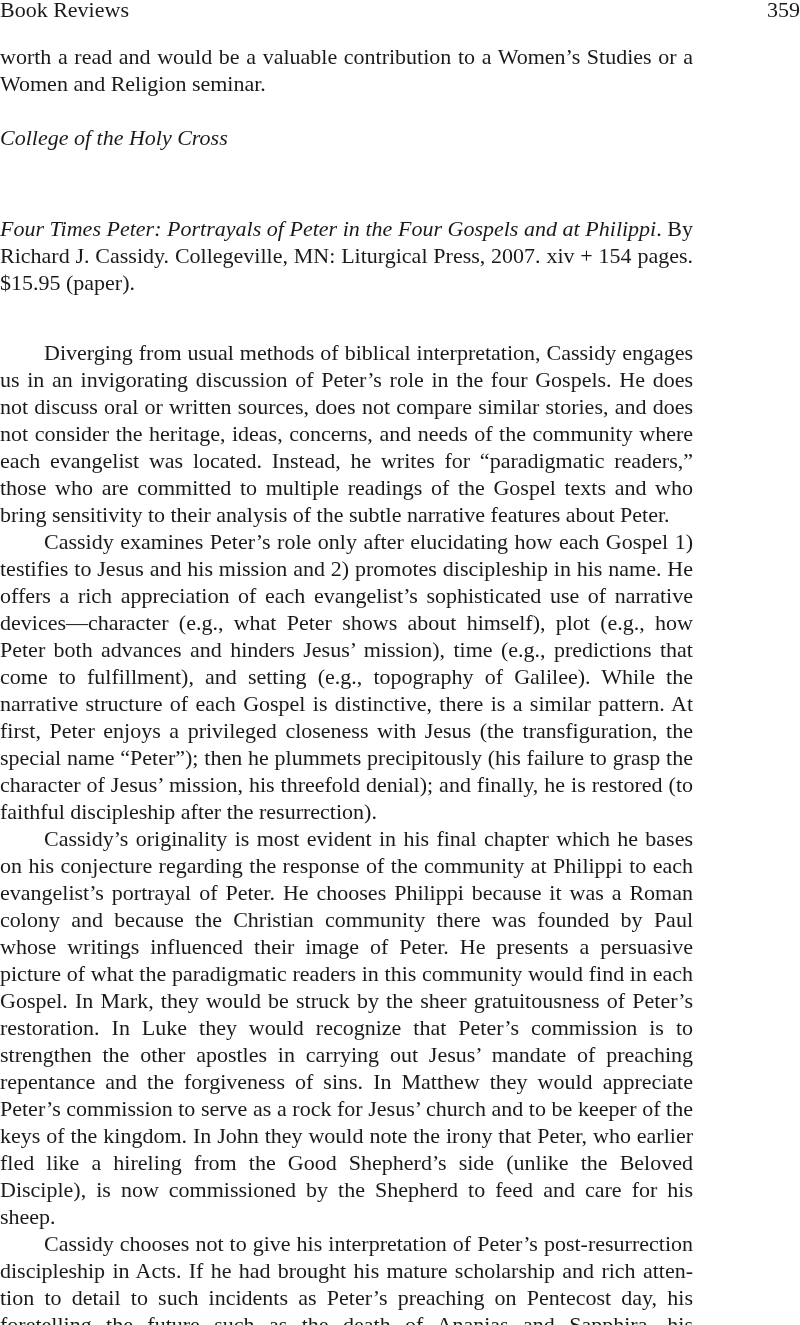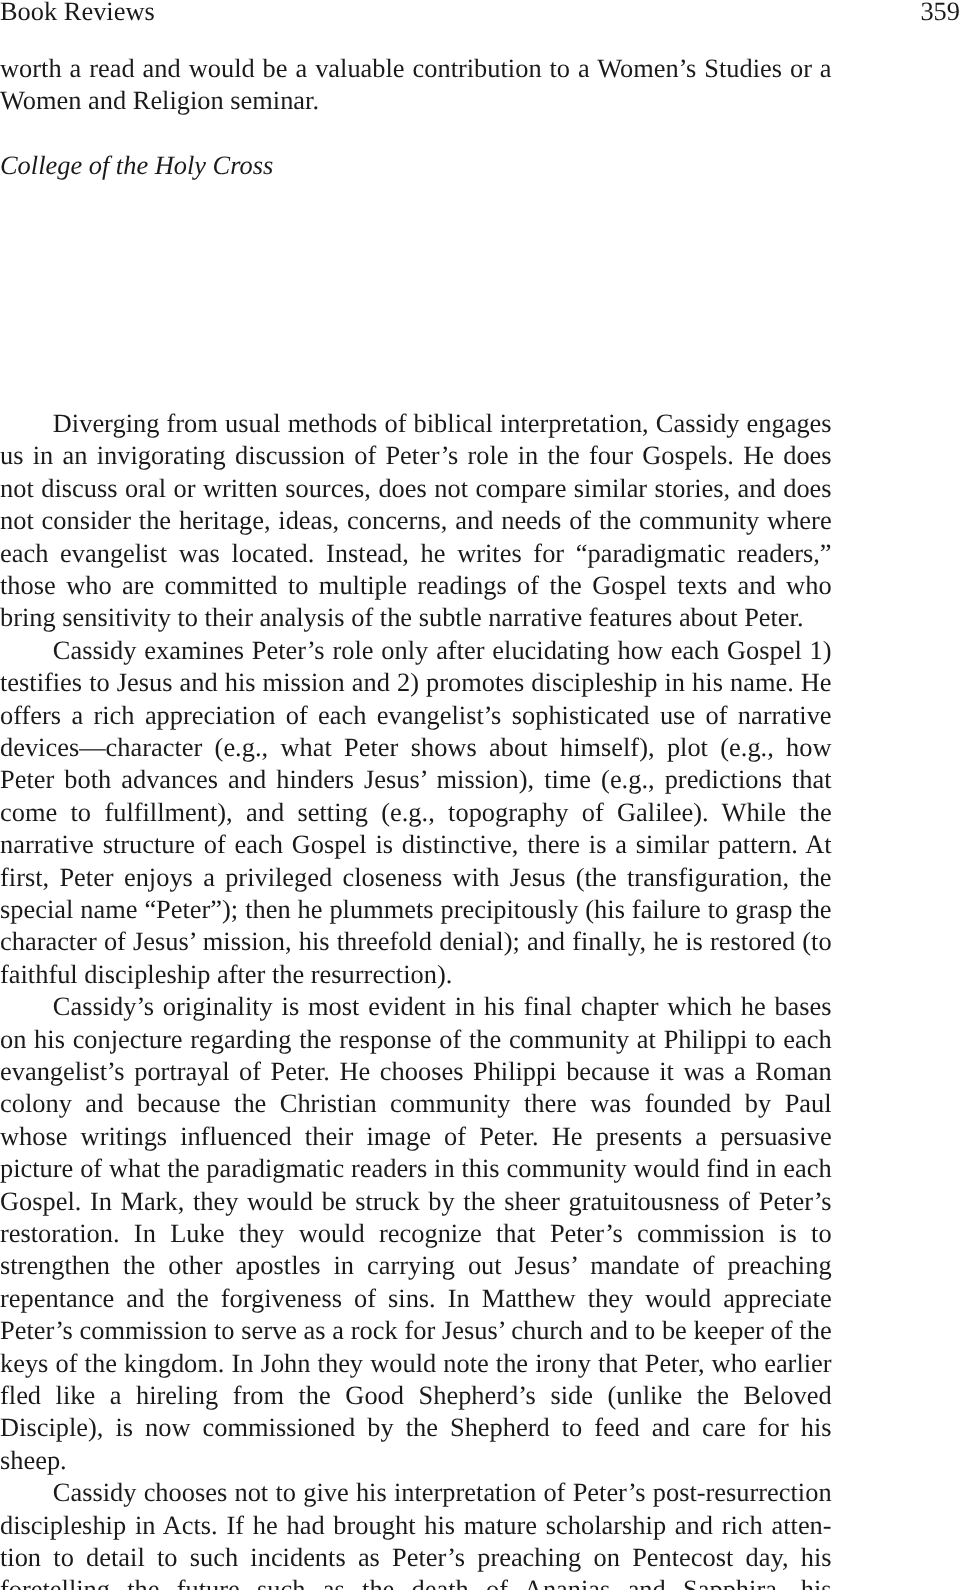--- a/index.html
+++ b/index.html
@@ -79,20 +79,21 @@
     <span>Book Reviews</span>
     <span>359</span>
   </div>
 
   <div class="block intro">worth a read and would be a valuable contribution to a Women’s Studies or a Women and Religion seminar.</div>
 
   <div class="affil-row">
     <span class="inst">College of the Holy Cross</span>
   </div>
 
+  <div class="block citation"><span class="title">Four Times Peter: Portrayals of Peter in the Four Gospels and at Philippi</span><span>. By Richard J. Cassidy. Collegeville, MN: Liturgical Press, 2007. xiv + 154 pages. $15.95 (paper).</span></div>
 
   <div class="block body-text">
     <p>Diverging from usual methods of biblical interpretation, Cassidy engages us in an invigorating discussion of Peter’s role in the four Gospels. He does not discuss oral or written sources, does not compare similar stories, and does not consider the heritage, ideas, concerns, and needs of the community where each evangelist was located. Instead, he writes for “paradigmatic readers,” those who are committed to multiple readings of the Gospel texts and who bring sensitivity to their analysis of the subtle narrative features about Peter.</p>
     <p>Cassidy examines Peter’s role only after elucidating how each Gospel 1) testifies to Jesus and his mission and 2) promotes discipleship in his name. He offers a rich appreciation of each evangelist’s sophisticated use of narrative devices—character (e.g., what Peter shows about himself), plot (e.g., how Peter both advances and hinders Jesus’ mission), time (e.g., predictions that come to fulfillment), and setting (e.g., topography of Galilee). While the narrative struc­ture of each Gospel is distinctive, there is a similar pattern. At first, Peter enjoys a privileged closeness with Jesus (the transfiguration, the special name “Pe­ter”); then he plummets precipitously (his failure to grasp the character of Jesus’ mission, his threefold denial); and finally, he is restored (to faithful discipleship after the resurrection).</p>
     <p>Cassidy’s originality is most evident in his final chapter which he bases on his conjecture regarding the response of the community at Philippi to each evangelist’s portrayal of Peter. He chooses Philippi because it was a Roman colony and because the Christian community there was founded by Paul whose writings influenced their image of Peter. He presents a persuasive picture of what the paradigmatic readers in this community would find in each Gospel. In Mark, they would be struck by the sheer gratuitousness of Peter’s restoration. In Luke they would recognize that Peter’s commission is to strengthen the other apostles in carrying out Jesus’ mandate of preaching repentance and the for­giveness of sins. In Matthew they would appreciate Peter’s commission to serve as a rock for Jesus’ church and to be keeper of the keys of the kingdom. In John they would note the irony that Peter, who earlier fled like a hireling from the Good Shepherd’s side (unlike the Beloved Disciple), is now commissioned by the Shepherd to feed and care for his sheep.</p>
     <p class="last-line-justify">Cassidy chooses not to give his interpretation of Peter’s post-resurrection discipleship in Acts. If he had brought his mature scholarship and rich atten­tion to detail to such incidents as Peter’s preaching on Pentecost day, his foretelling the future such as the death of Ananias and Sapphira, his interaction with Paul, his eventual preaching of the Gospel to Gentiles, and other episodes,</p>
   </div>
 
 </div>
 

